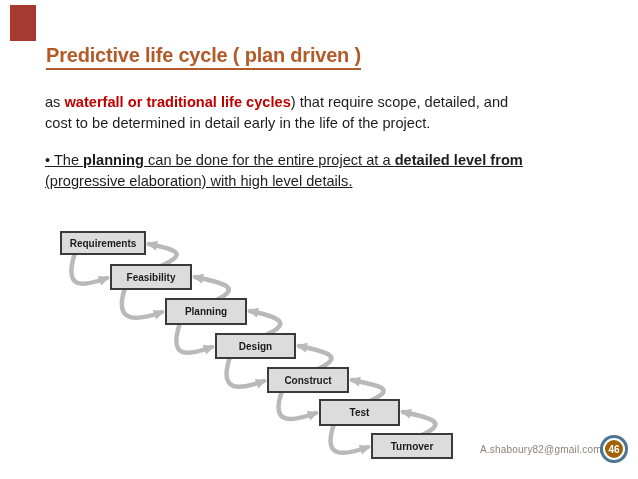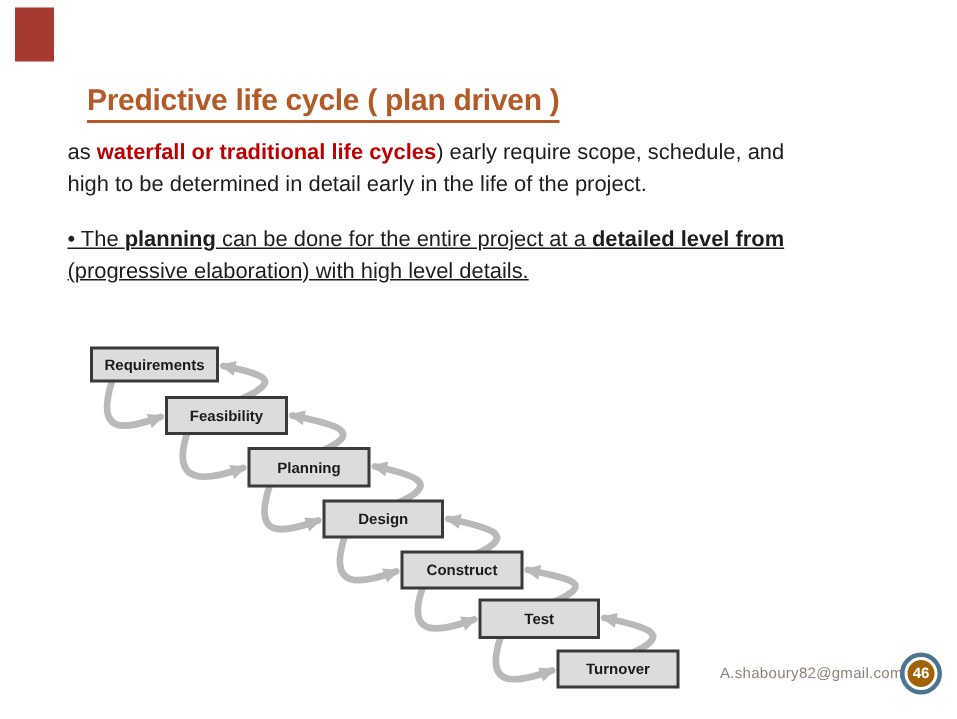--- a/index.html
+++ b/index.html
@@ -2,21 +2,21 @@
 <html><head>
 <meta charset="utf-8">
 <style>
   html,body{margin:0;padding:0;background:#ffffff;}
   .slide{
     position:relative;width:638px;height:479px;background:#ffffff;overflow:hidden;
     font-family:"Liberation Sans",sans-serif;
   }
   .accent{position:absolute;left:10px;top:5px;width:26px;height:36px;background:#a63a31;}
   .title{
-    position:absolute;left:46px;top:44px;margin:12px;
+    position:absolute;left:46px;top:44px;margin:0;
     font-size:20px;font-weight:bold;letter-spacing:-0.2px;color:#b25a28;white-space:nowrap;
   }
   .title .title-text{border-bottom:2px solid #b25a28;padding-bottom:2px;}
   .body-text{
     position:absolute;left:45px;top:92px;width:570px;
     font-size:14.6px;line-height:21px;color:#1d1d1d;
   }
   .para + .para{margin-top:16px;text-decoration:underline;}
   .seg-n{font-weight:normal;color:#1d1d1d;}
   .seg-b{font-weight:bold;color:#1d1d1d;}
@@ -43,22 +43,22 @@
 <div class="slide">
 
   <div class="accent" style="background: rgb(166, 58, 49);"></div>
 
   <h1 class="title" style="color: rgb(178, 90, 40);">
     <span class="title-text" style="border-bottom-color: rgb(178, 90, 40);">Predictive life cycle ( plan driven )</span>
   </h1>
 
   <div class="body-text" id="body-text">
       <div class="para">
-        <div class="line"><span class="seg-n">as </span><span class="seg-r" style="color: rgb(192, 0, 0);">waterfall or traditional life cycles</span><span class="seg-n">) early require scope, schedule, and</span></div>
-        <div class="line"><span class="seg-n">high to be determined in detail early in the life of the project.</span></div>
+        <div class="line"><span class="seg-n">as </span><span class="seg-r" style="color: rgb(192, 0, 0);">waterfall or traditional life cycles</span><span class="seg-n">) that require scope, detailed, and</span></div>
+        <div class="line"><span class="seg-n">cost to be determined in detail early in the life of the project.</span></div>
       </div>
       <div class="para">
         <div class="line"><span class="seg-n">• The </span><span class="seg-b">planning</span><span class="seg-n"> can be done for the entire project at a </span><span class="seg-b">detailed level from</span></div>
         <div class="line"><span class="seg-n">(progressive elaboration) with high level details.</span></div>
       </div>
     </div>
 
   <svg id="diagram" viewBox="0 0 440 250">
       <defs>
         <marker id="ah" markerUnits="userSpaceOnUse" markerWidth="14" markerHeight="14" refX="9" refY="6" orient="auto">

